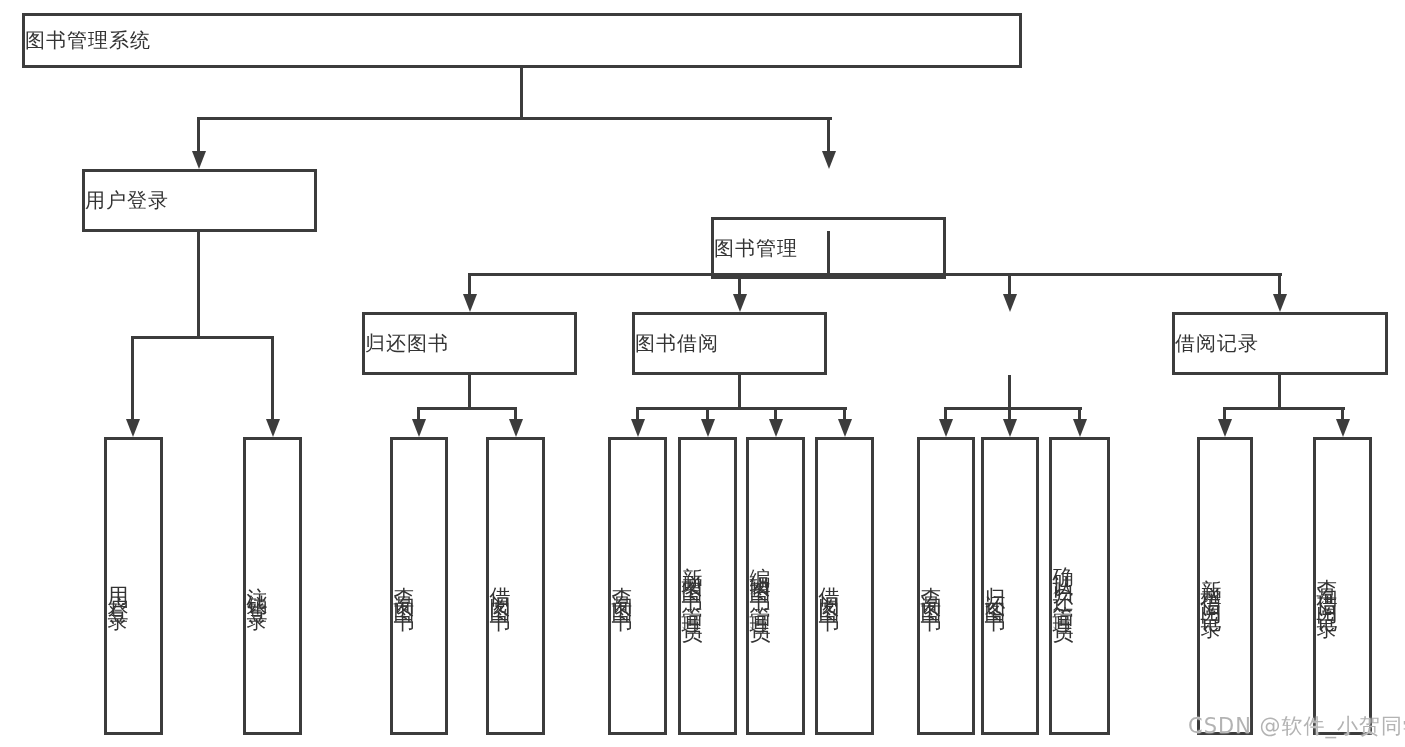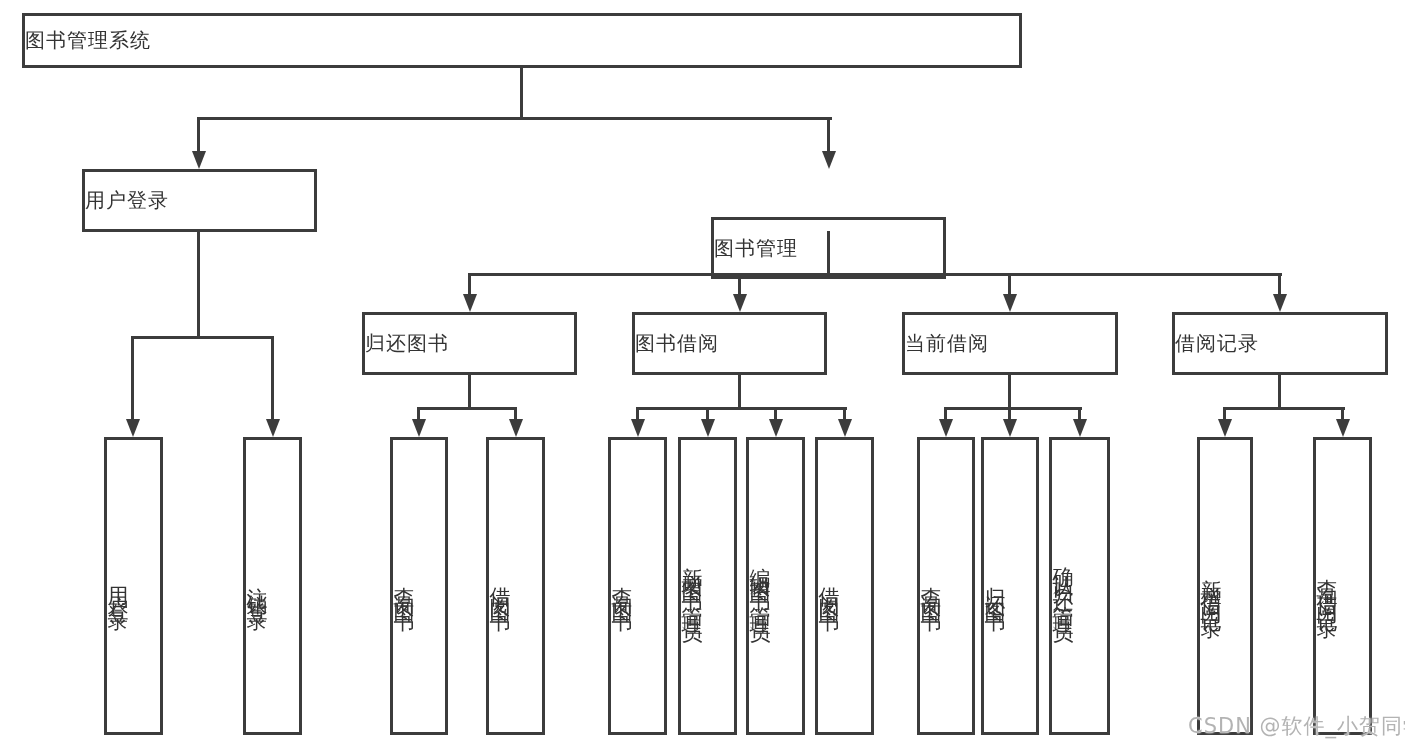--- a/index.html
+++ b/index.html
@@ -74,23 +74,20 @@
   </div>
   <div class="node" style="left:711px;top:169px;width:235px;height:62px;margin-top:48px;">
     <span>图书管理</span>
   </div>
 
   <div class="node" style="left:362px;top:312px;width:215px;height:63px;">
     <span>归还图书</span>
   </div>
   <div class="node" style="left:632px;top:312px;width:195px;height:63px;">
     <span>图书借阅</span>
-  </div>
-  <div class="node" style="left:902px;top:312px;width:216px;height:63px;">
-    <span>当前借阅</span>
   </div>
   <div class="node" style="left:1172px;top:312px;width:216px;height:63px;">
     <span>借阅记录</span>
   </div>
 
   <div class="node leaf" style="left:104px;top:437px;width:59px;height:298px;">
     <span class="vtext">用户登录</span>
   </div>
   <div class="node leaf" style="left:243px;top:437px;width:59px;height:298px;">
     <span class="vtext">注销登录</span>

